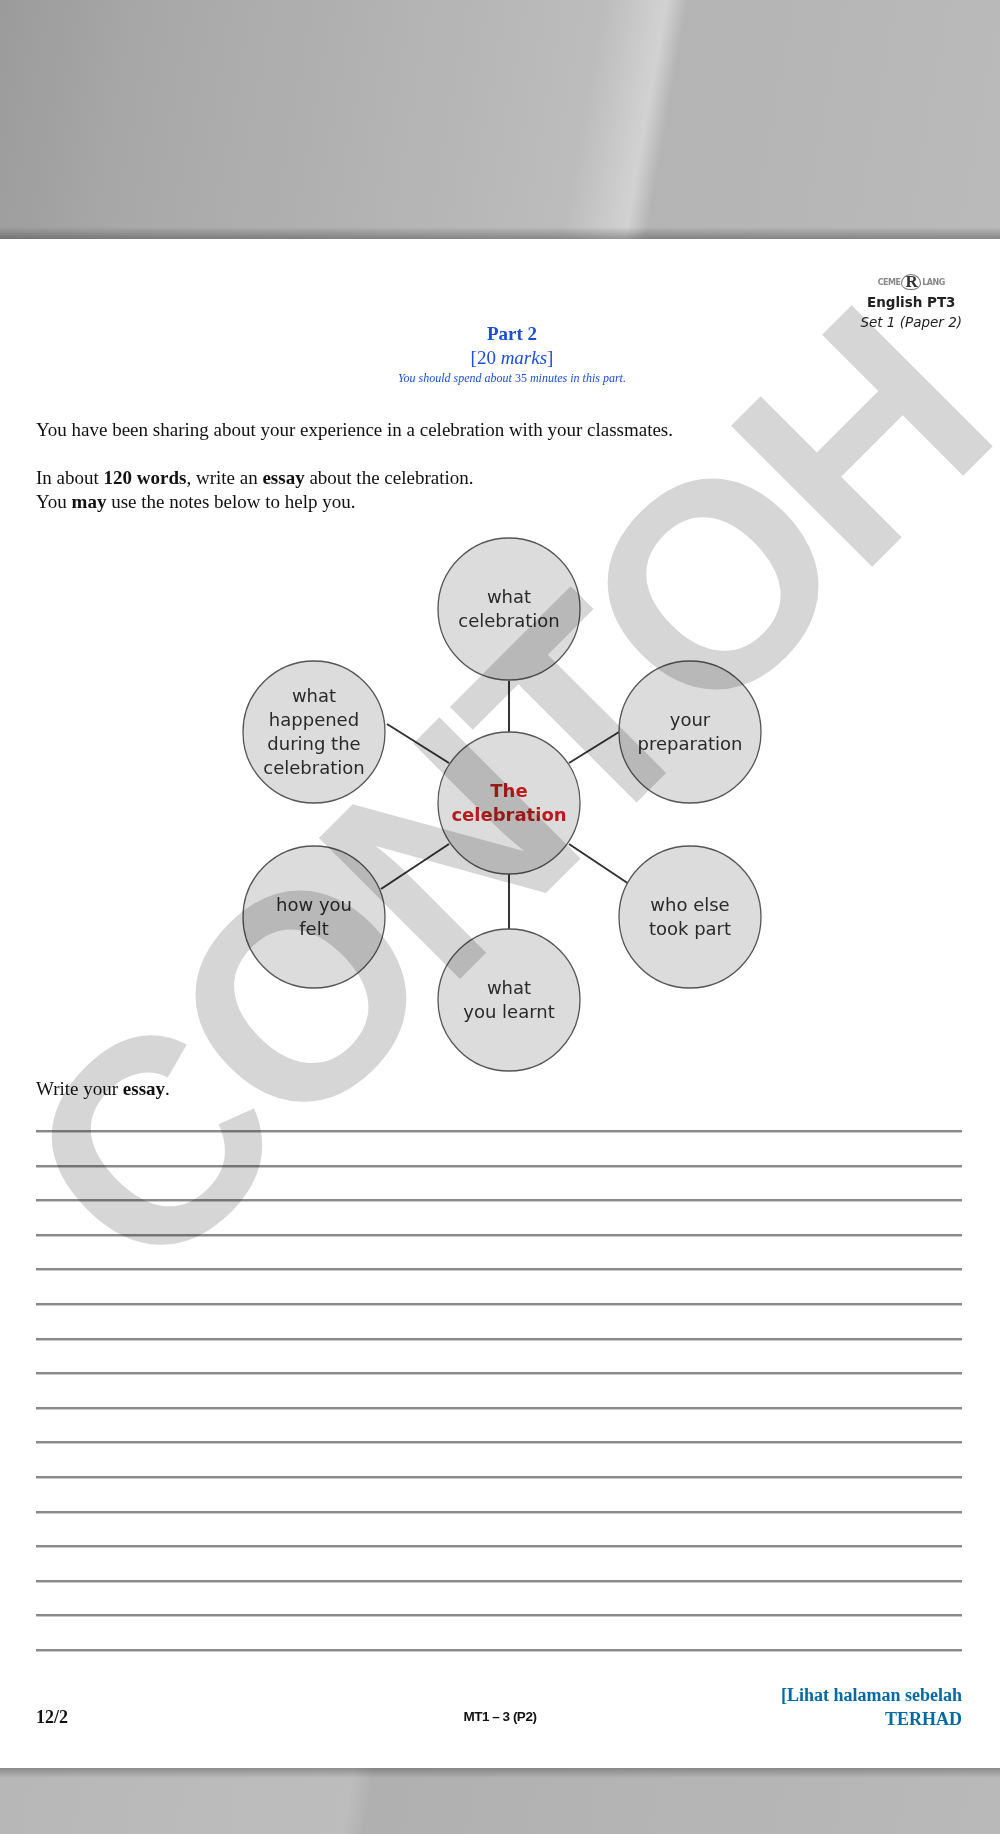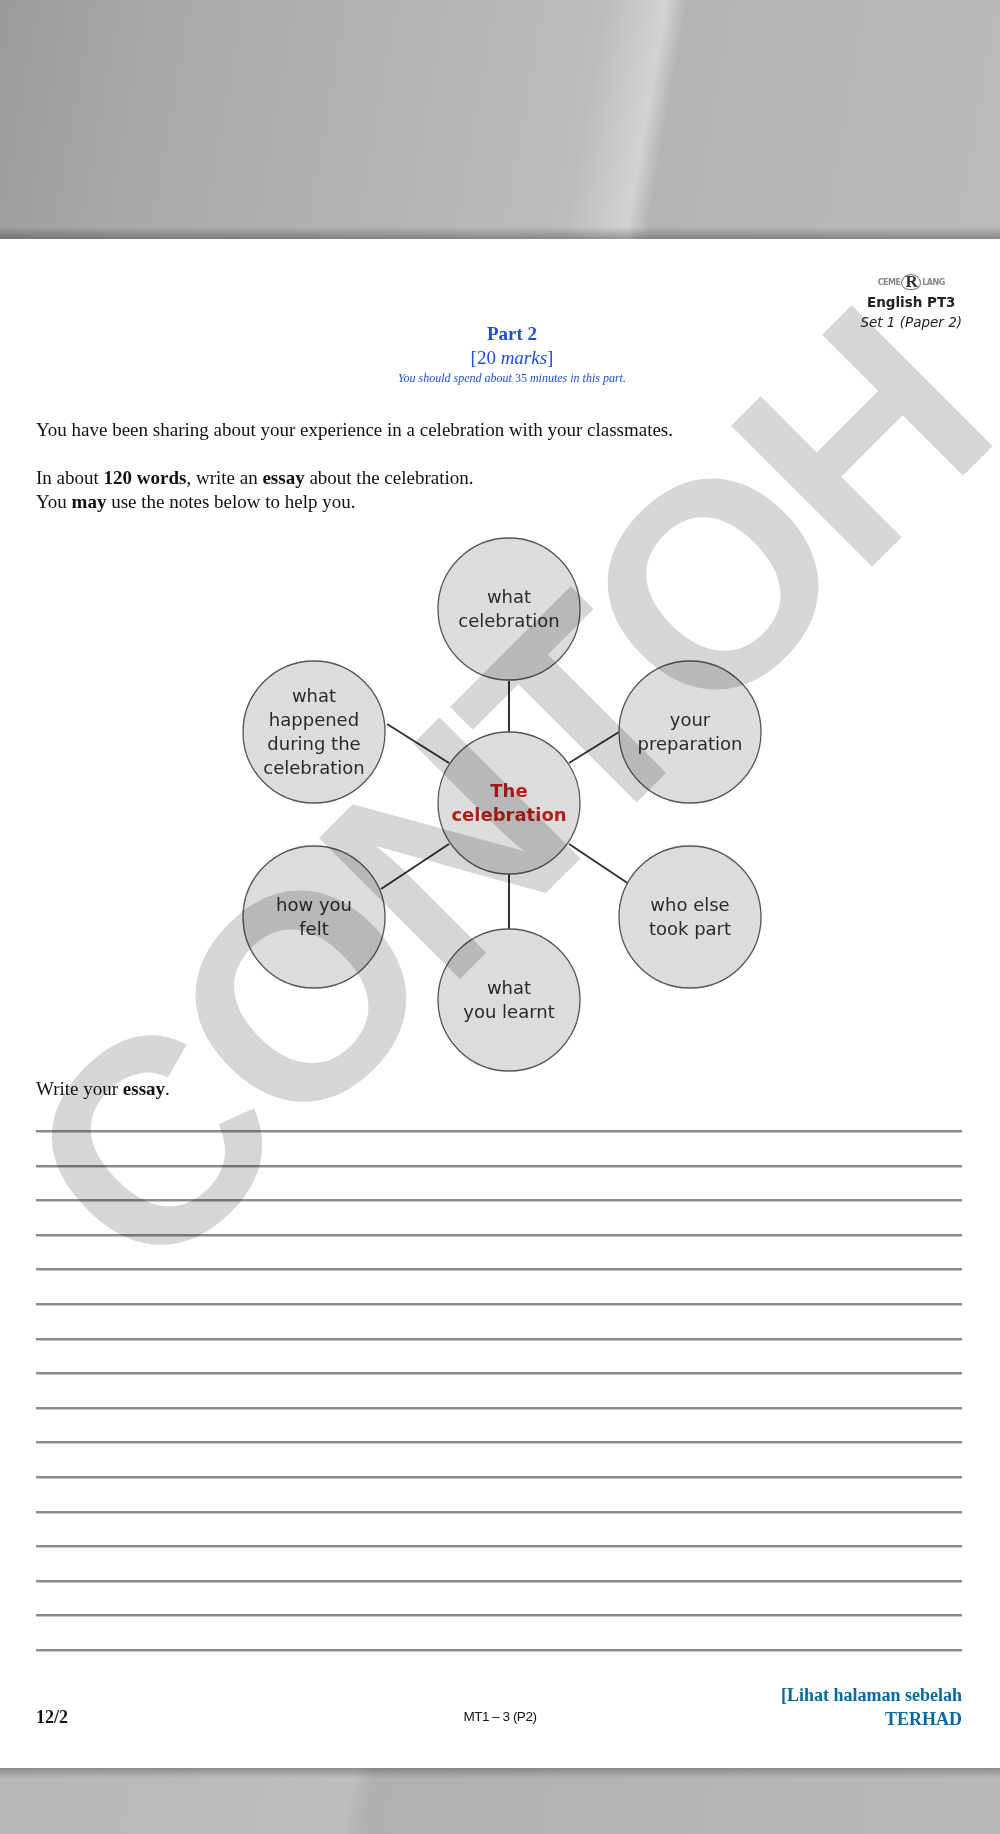--- a/index.html
+++ b/index.html
@@ -42,21 +42,21 @@
   .node { position:absolute; width:142px; height:142px; border-radius:50%; display:flex; align-items:center; justify-content:center; text-align:center; font-family:"DejaVu Sans", sans-serif; font-size:18px; line-height:24px; color:#2a2a2a; pointer-events:auto; }
   .node.center { font-weight:bold; color:#b91c1c; }
   .node-label { white-space:pre-line; }
 
   .watermark { position:absolute; left:0; top:0; width:1000px; height:1529px; pointer-events:none; overflow:hidden; }
 
   .lines { position:absolute; left:36px; width:926px; top:0; }
   .line { position:absolute; left:0; width:926px; height:2px; background:#8a8a8a; border-bottom:1px solid #c8c8c8; }
 
   .footer-left { position:absolute; left:36px; top:1468px; font-weight:bold; font-size:18px; color:#111; }
-  .footer-center { position:absolute; left:0; width:1000px; top:1470px; text-align:center; font-family:"Liberation Sans", sans-serif; font-weight:normal; font-size:13.5px; color:#111; letter-spacing:-0.5px; }
+  .footer-center { position:absolute; left:0; width:1000px; top:1470px; text-align:center; font-family:"Liberation Sans", sans-serif; font-weight:bold; font-size:13.5px; color:#111; letter-spacing:-0.5px; }
   .footer-right { position:absolute; right:38px; top:1444px; text-align:right; font-weight:bold; font-size:18px; line-height:24px; color:#0369a1; }
 </style>
 </head>
 <body>
 
 <div class="bg-top"></div>
 <div class="bg-bottom"></div>
 
 <div class="page">
 

